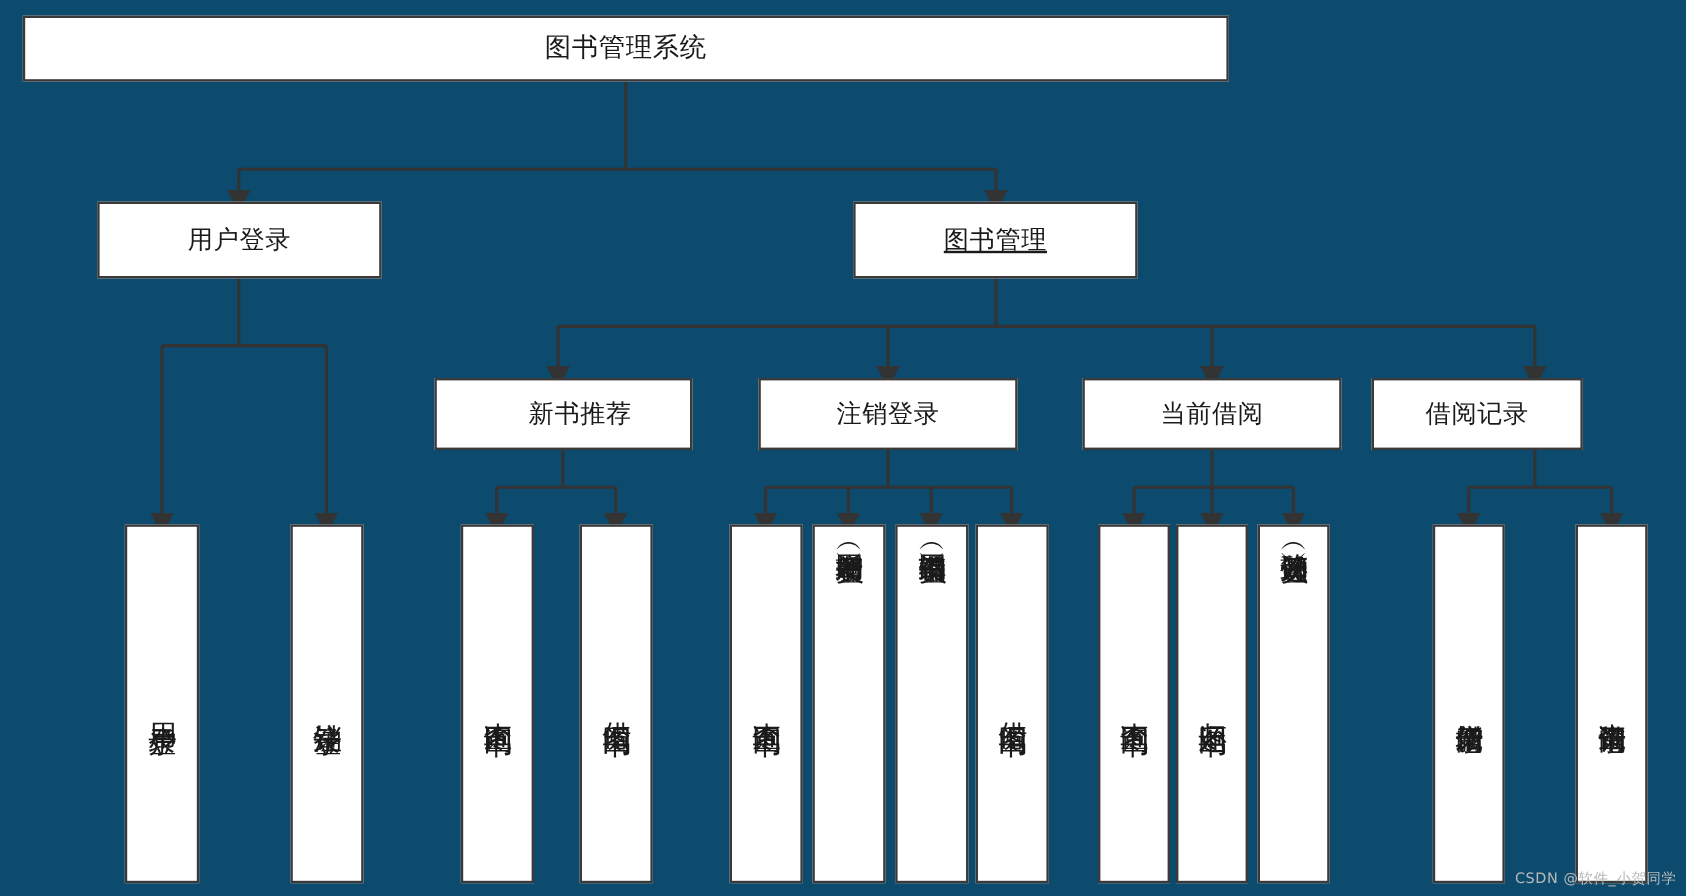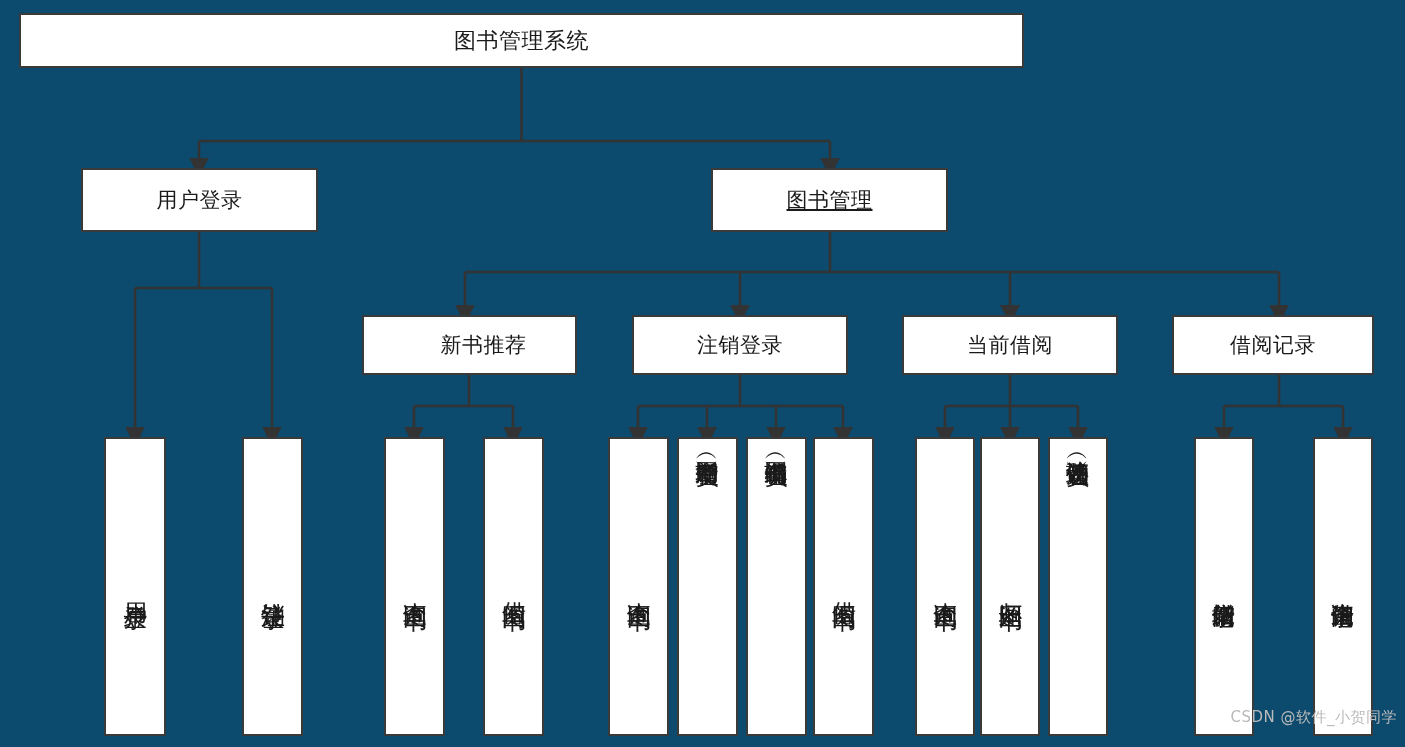--- a/index.html
+++ b/index.html
@@ -68,22 +68,22 @@
   .node.vert.tall .label {
     font-size: 23px;
     letter-spacing: 0.5px;
   }
   .node.vert.top .label {
     align-self: flex-start;
   }
   #watermark {
     position: absolute;
     right: 8px;
-    bottom: 20px;
-    font-size: 15px;
+    bottom: 6px;
+    font-size: 12px;
     color: #b9b9b9;
     letter-spacing: 0.5px;
     z-index: 5;
     white-space: nowrap;
     user-select: none;
   }
 </style>
 </head>
 <body>
 
@@ -156,21 +156,21 @@
   </div>
 
   <div class="node horiz" style="left:632px; top:315px; width:216px; height:60px;">
     <span class="label">注销登录</span>
   </div>
 
   <div class="node horiz" style="left:902px; top:315px; width:216px; height:60px;">
     <span class="label">当前借阅</span>
   </div>
 
-  <div class="node horiz" style="left:1172px; top:315px; width:202px; height:60px;">
+  <div class="node horiz" style="left:1143px; top:315px; width:176px; height:60px;">
     <span class="label">借阅记录</span>
   </div>
 
   <div class="node vert" style="left:104px; top:437px; width:62px; height:299px;">
     <span class="label">用户登录</span>
   </div>
 
   <div class="node vert" style="left:242px; top:437px; width:61px; height:299px;">
     <span class="label">注销登录</span>
   </div>

